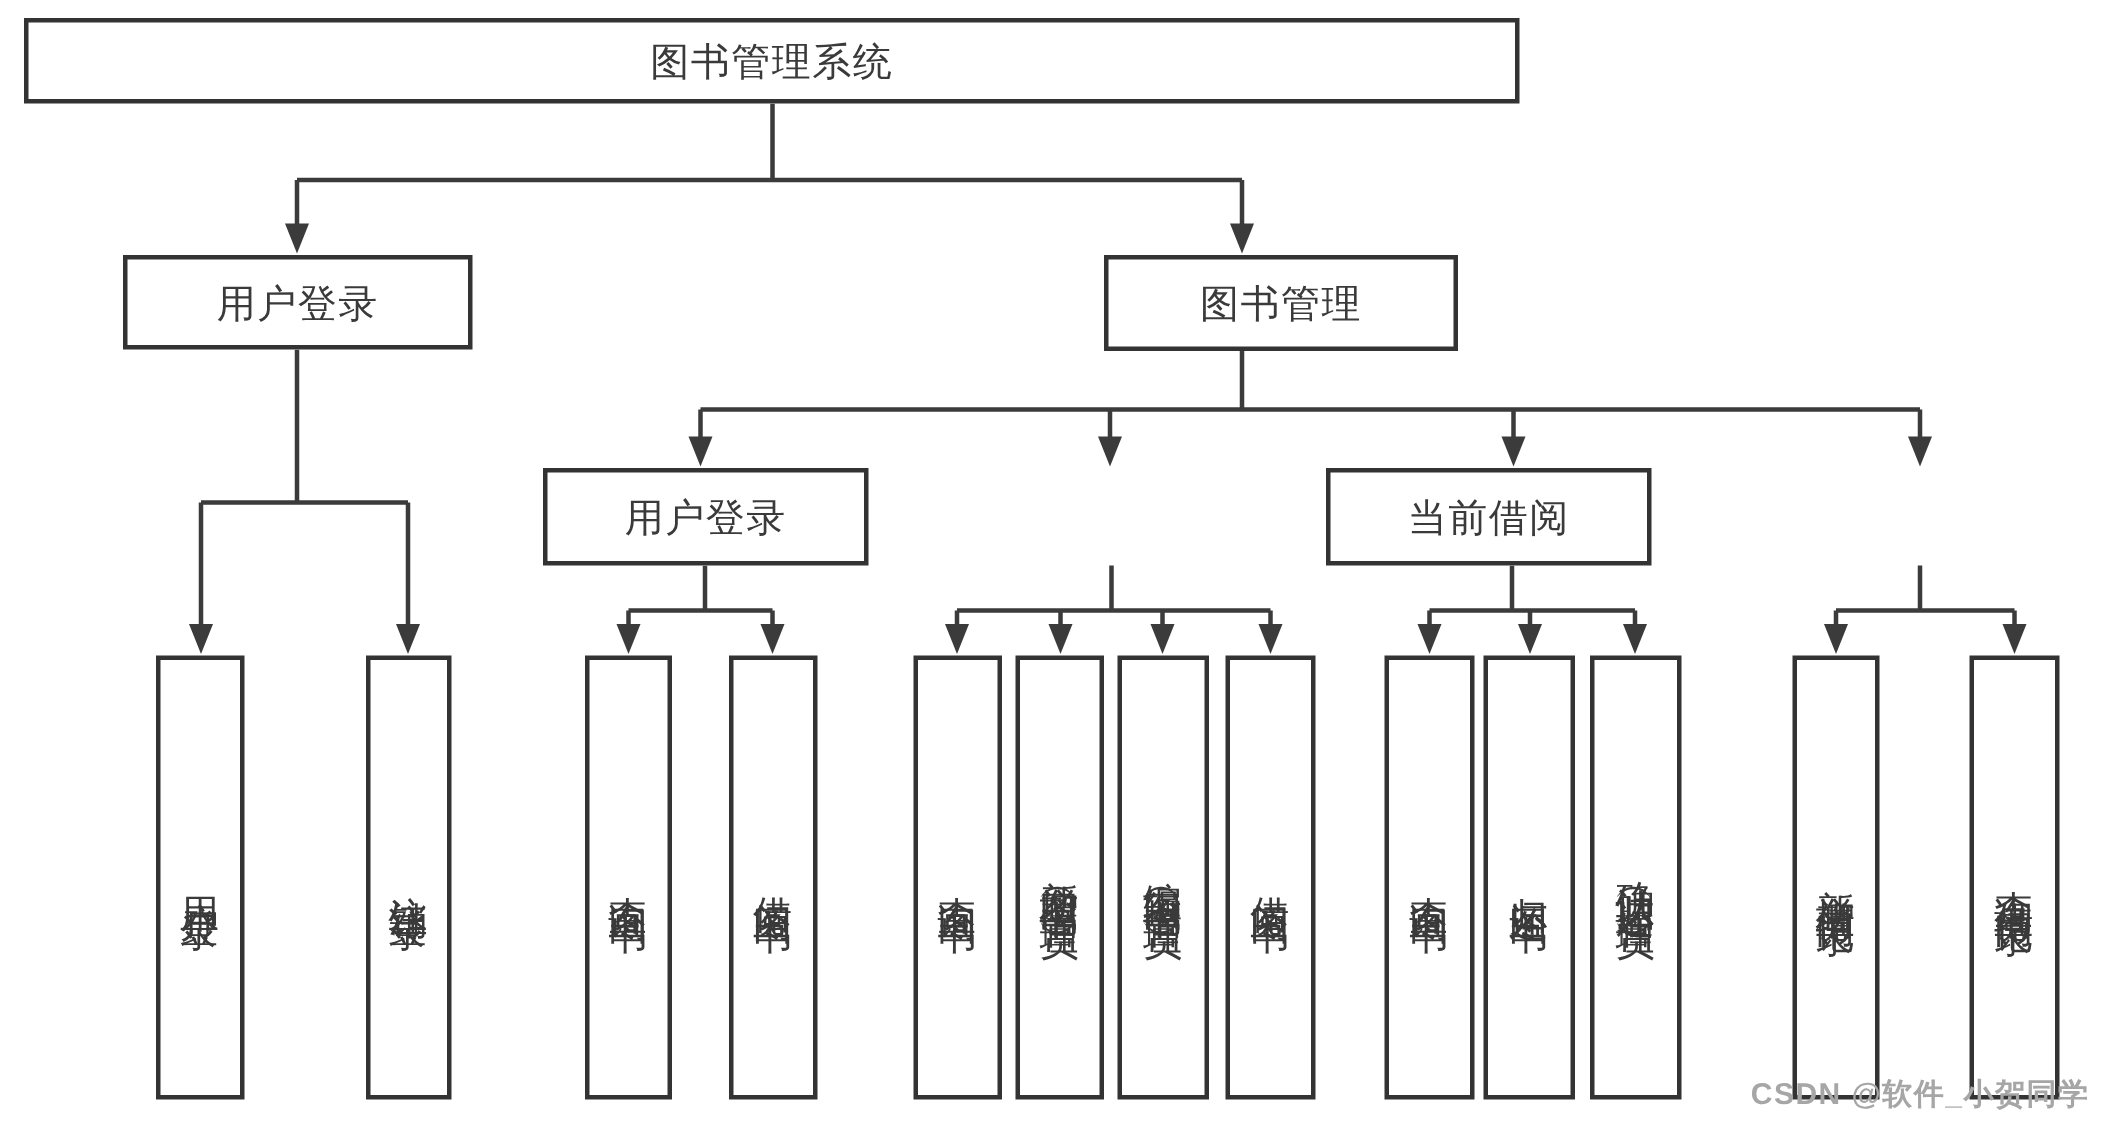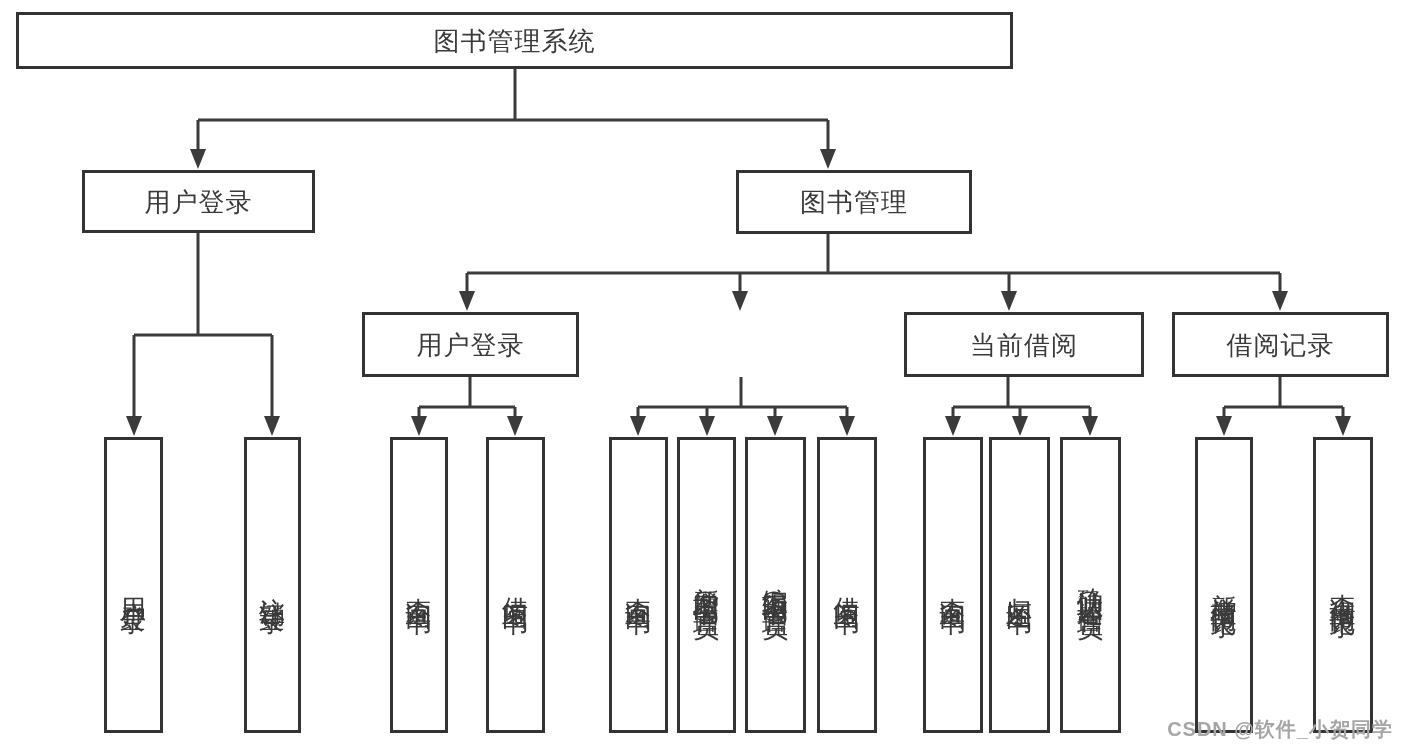--- a/index.html
+++ b/index.html
@@ -106,25 +106,22 @@
   <div class="node hbox" style="left:82px;top:170px;width:233px;height:63px">
     <span>用户登录</span>
   </div>
   <div class="node hbox" style="left:736px;top:170px;width:236px;height:64px">
     <span>图书管理</span>
   </div>
 
   <div class="node hbox" style="left:362px;top:312px;width:217px;height:65px">
     <span>用户登录</span>
   </div>
-  <div class="node hbox" style="left:904px;top:312px;width:240px;height:65px">
+  <div class="node hbox" style="left:884px;top:312px;width:217px;height:65px">
     <span>当前借阅</span>
-  </div>
-  <div class="node hbox" style="left:1172px;top:312px;width:217px;height:65px">
-    <span>借阅记录</span>
   </div>
 
   <div class="node vbox" style="left:104px;width:59px">
     <span>用户登录</span>
   </div>
   <div class="node vbox" style="left:244px;width:57px">
     <span>注销登录</span>
   </div>
 
   <div class="node vbox" style="left:390px;width:58px">

